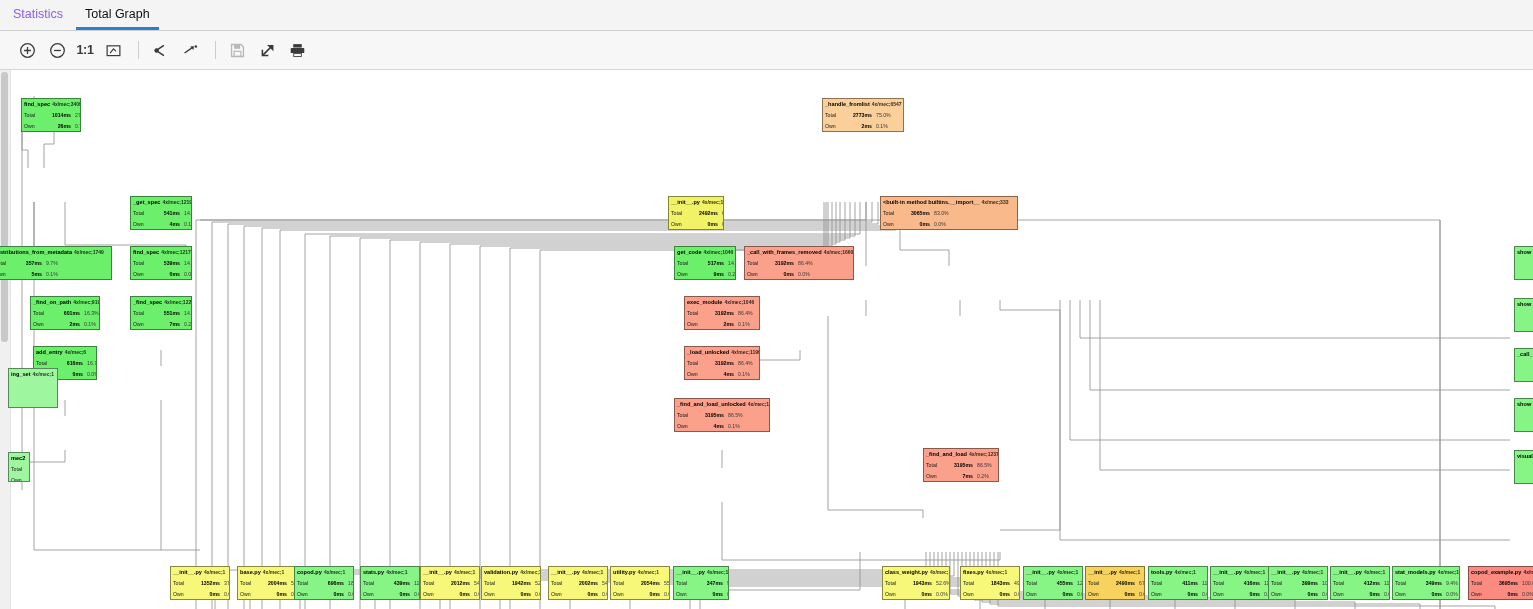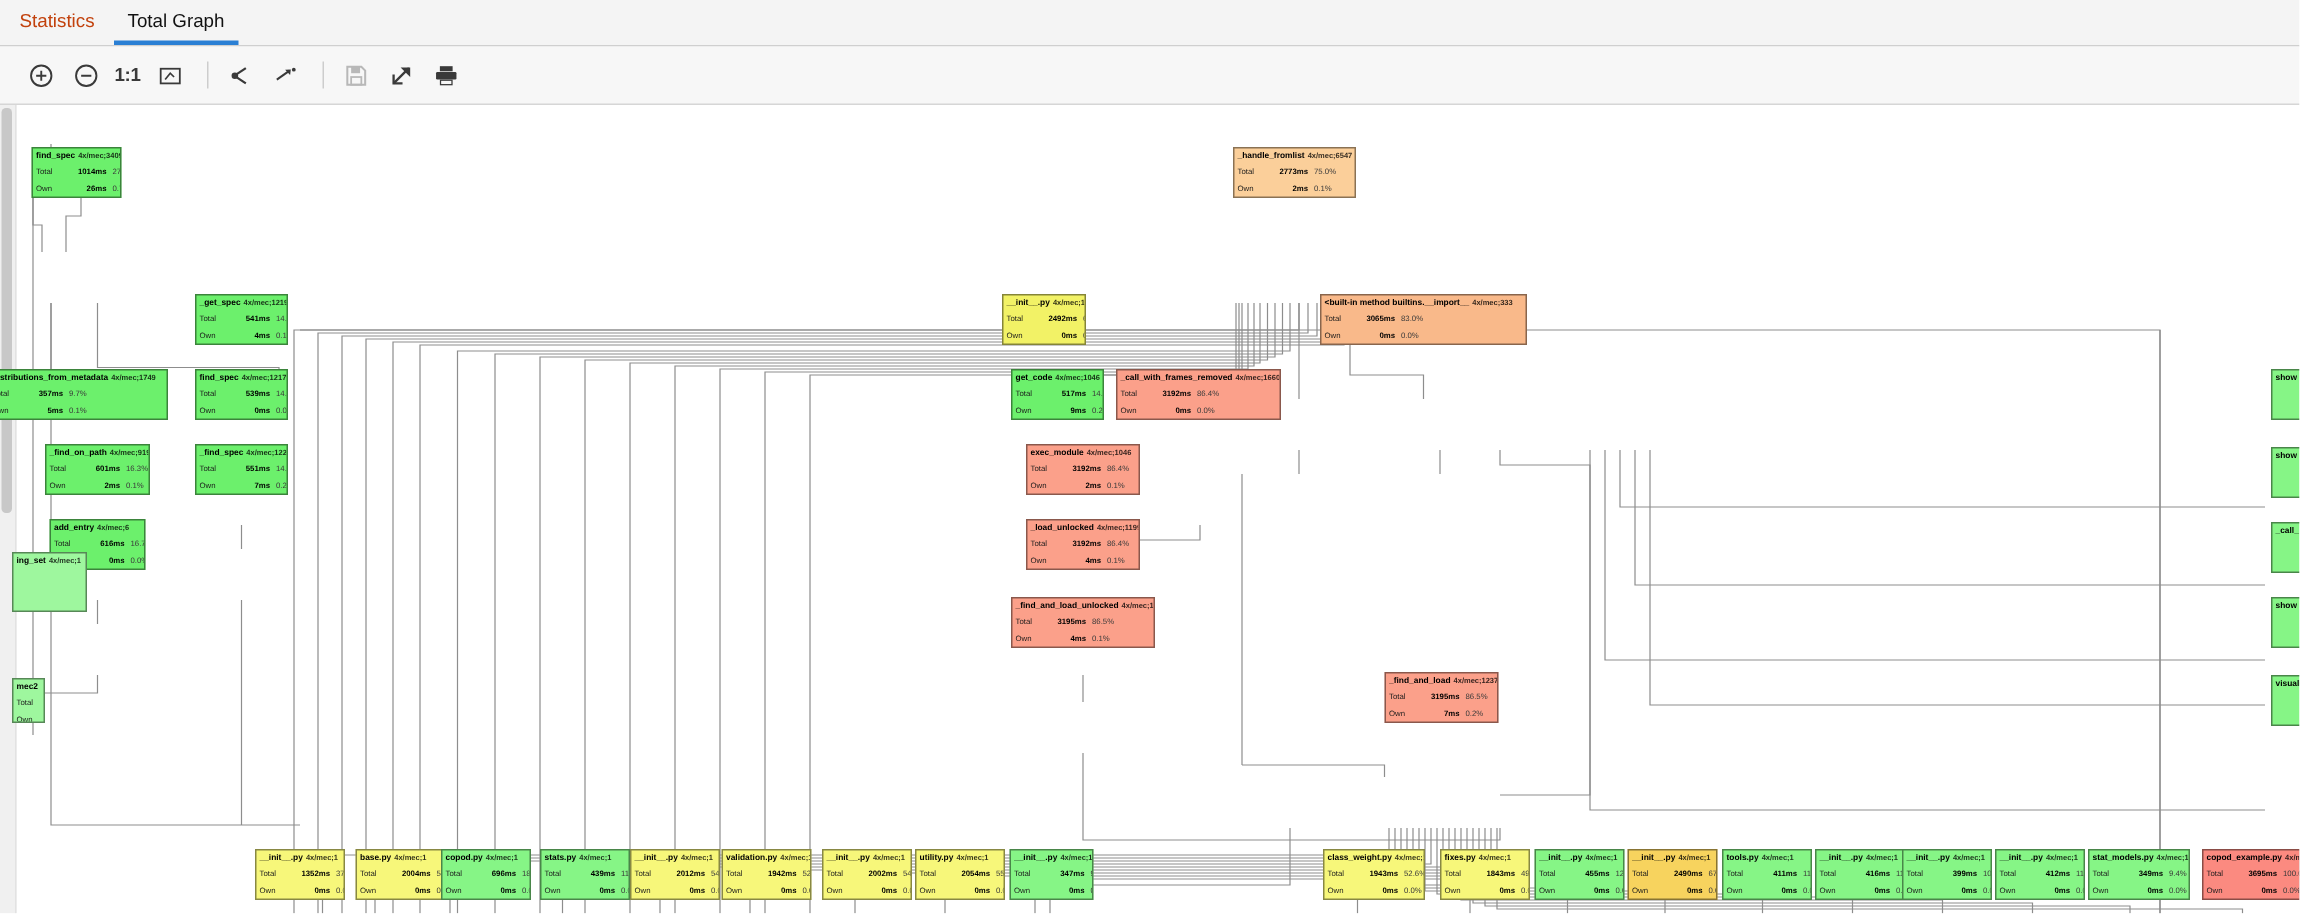--- a/index.html
+++ b/index.html
@@ -11,21 +11,21 @@
   }
   #app { position: relative; width: 1533px; height: 609px; background:#fff; }
 
   
   .tabbar {
     position: absolute; left:0; top:0; width:1533px; height:30px;
     background:#f4f4f4; border-bottom:1px solid #cfcfcf;
     display:flex; align-items:flex-end;
   }
   .tab {
-    font-size:12.5px; color:#c2410c; padding:5px 9px 6px 9px;
+    font-size:12.5px; color:#8b5cf6; padding:5px 9px 6px 9px;
     margin-left:4px; cursor:default; border-bottom:3px solid transparent;
     line-height:14px;
   }
   .tab.active { border-bottom:3px solid #2a7fd4; color:#111; }
 
   
   .toolbar {
     position:absolute; left:0; top:31px; width:1533px; height:39px;
     background:#f7f7f7; border-bottom:1px solid #d6d6d6;
     display:flex; align-items:center; padding-left:14px; box-sizing:border-box;

